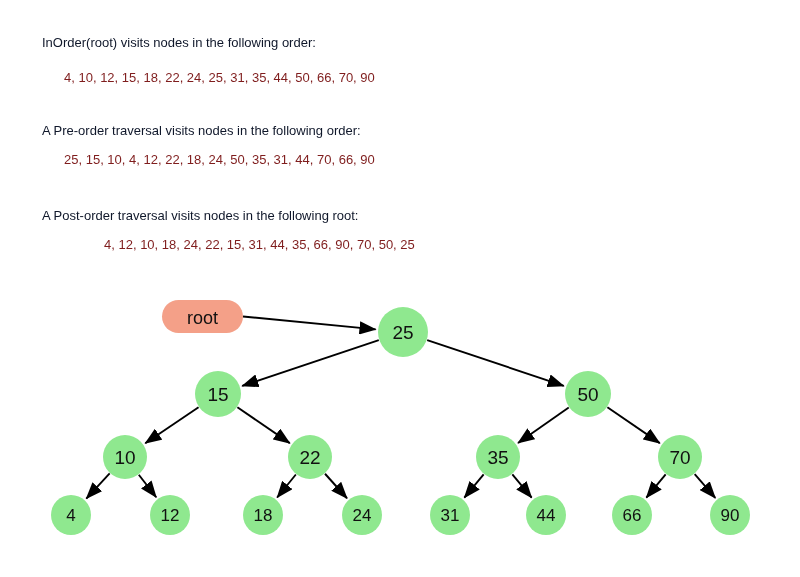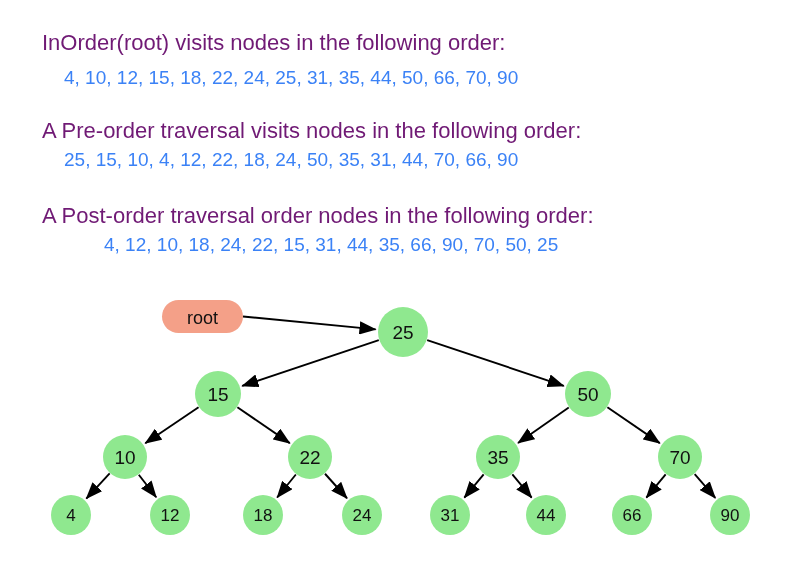--- a/index.html
+++ b/index.html
@@ -16,30 +16,30 @@
     font-family: "Liberation Sans", sans-serif;
     color: #1a1a1a;
   }
   .text-block {
     position: absolute;
     left: 0;
     width: 800px;
   }
   .trav-heading {
     position: absolute;
-    font-size: 22px;
+    font-size: 13px;
     line-height: 20px;
-    color: #701a75;
+    color: #0f172a;
     white-space: nowrap;
   }
   .trav-values {
     position: absolute;
-    font-size: 19px;
+    font-size: 13px;
     line-height: 20px;
-    color: #3b82f6;
+    color: #7f1d1d;
     white-space: nowrap;
   }
   #tree-svg {
     position: absolute;
     left: 0;
     top: 0;
     width: 800px;
     height: 577px;
   }
   .node-circle {
@@ -74,21 +74,21 @@
 </head>
 <body>
 
 <div class="text-block">
   <div class="trav-heading" style="left:42px; top:33px;">InOrder(root) visits nodes in the following order:</div>
   <div class="trav-values" style="left:64px; top:68px;">4, 10, 12, 15, 18, 22, 24, 25, 31, 35, 44, 50, 66, 70, 90</div>
 
   <div class="trav-heading" style="left:42px; top:121px;text-align:right;">A Pre-order traversal visits nodes in the following order:</div>
   <div class="trav-values" style="left:64px; top:150px;">25, 15, 10, 4, 12, 22, 18, 24, 50, 35, 31, 44, 70, 66, 90</div>
 
-  <div class="trav-heading" style="left:42px; top:206px;">A Post-order traversal order nodes in the following order:</div>
+  <div class="trav-heading" style="left:42px; top:206px;">A Post-order traversal visits nodes in the following root:</div>
   <div class="trav-values" style="left:64px; top:235px;margin-left:40px;">4, 12, 10, 18, 24, 22, 15, 31, 44, 35, 66, 90, 70, 50, 25</div>
 </div>
 
 <svg id="tree-svg" viewBox="0 0 800 577">
   <defs>
     <marker id="arrowhead" markerWidth="9" markerHeight="7" refX="8.5" refY="3.5" orient="auto" markerUnits="strokeWidth">
       <polygon points="0 0, 9 3.5, 0 7" fill="#000000"></polygon>
     </marker>
   </defs>
 

